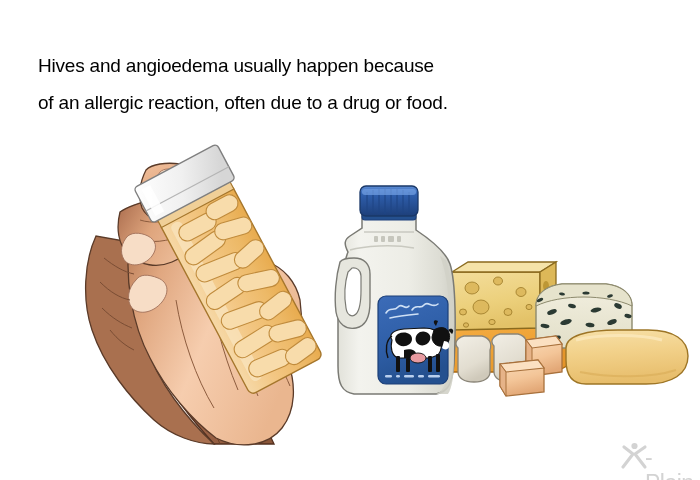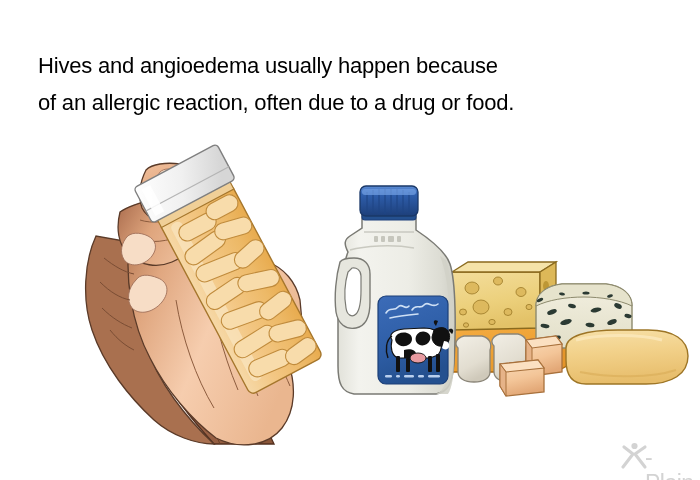--- a/index.html
+++ b/index.html
@@ -15,21 +15,21 @@
     font-family: "Liberation Sans", sans-serif;
   }
 
   
   #caption {
     position: absolute;
     left: 38px;
     top: 47px;
     width: 630px;
     color: #000000;
-    font-size: 22px;
+    font-size: 19px;
     line-height: 37px;
     letter-spacing: -0.2px;
     white-space: pre-line;
   }
 
   
   #illustration {
     position: absolute;
     left: 0;
     top: 0;

